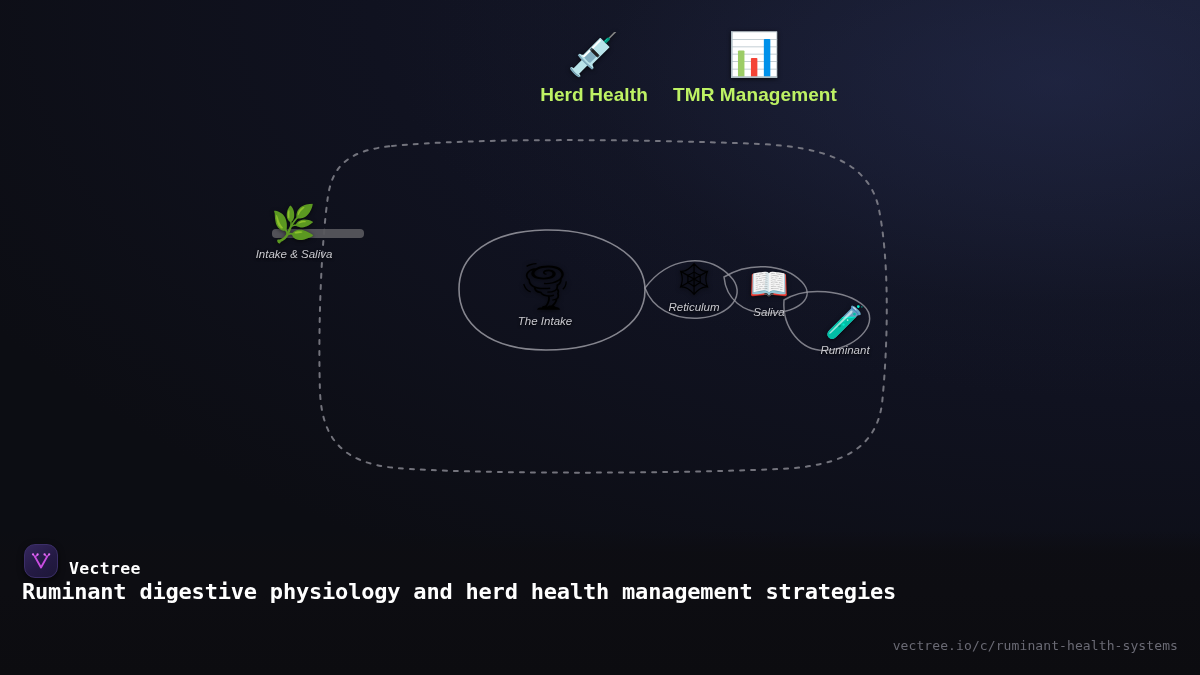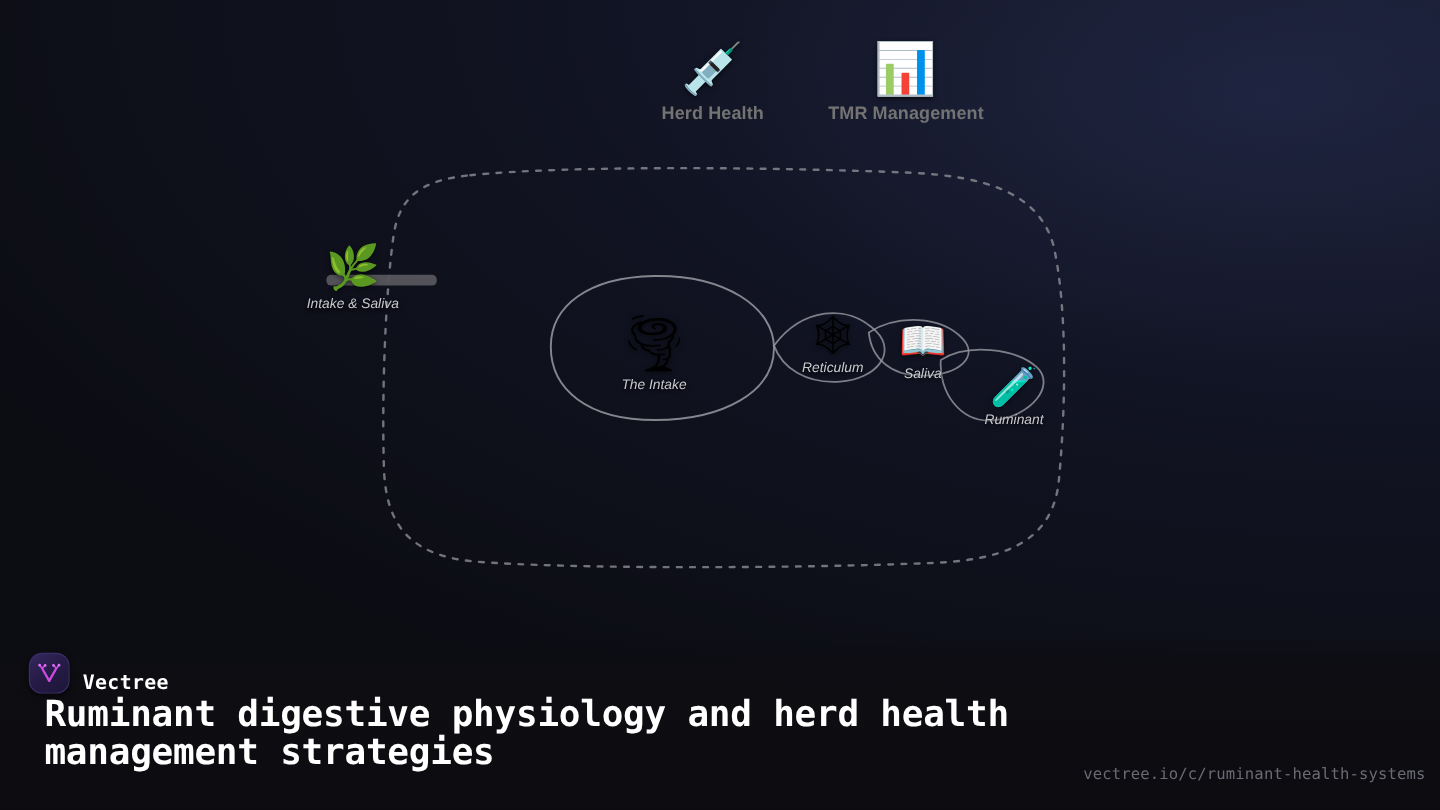--- a/index.html
+++ b/index.html
@@ -31,22 +31,22 @@
     display:flex; flex-direction:column; align-items:center;
     transform:translate(-50%,-50%);
   }
   .float-node .node-emoji {
     font-size:42px; line-height:1;
     font-family:"DejaVu Sans", sans-serif;
     filter:drop-shadow(0 1px 2px rgba(0,0,0,.7));
   }
   .float-node .node-label-top {
     margin-top:8px;
-    font-size:15px; font-weight:bold;
-    color:#737373;
+    font-size:19px; font-weight:bold;
+    color:#bef264;
     white-space:nowrap;
     letter-spacing:.1px;
   }
 
   .org-node {
     position:absolute;
     display:flex; flex-direction:column; align-items:center;
     transform:translate(-50%,-50%);
   }
   .org-node .org-emoji {
@@ -87,28 +87,27 @@
   #brand-name {
     font-family:"DejaVu Sans Mono", monospace;
     font-size:16.5px; font-weight:bold; color:#ffffff;
     letter-spacing:.3px;
   }
   #page-title {
     position:absolute; left:22px; top:50px;
     width:880px;
     font-family:"DejaVu Sans Mono", monospace;
     font-weight:bold;
-    font-size:30px;
+    font-size:22px;
     line-height:1.07;
     color:#ffffff;
     letter-spacing:-.2px;
-    margin-left:15px;
   }
   #footer-url {
-    position:absolute; right:12px; bottom:22px;
+    position:absolute; right:22px; bottom:22px;
     font-family:"DejaVu Sans Mono", monospace;
     font-size:13px;
     color:#6a6a74;
     letter-spacing:.1px;
   }
 </style>
 </head>
 <body>
 
 <div id="bg-gradient"></div>

